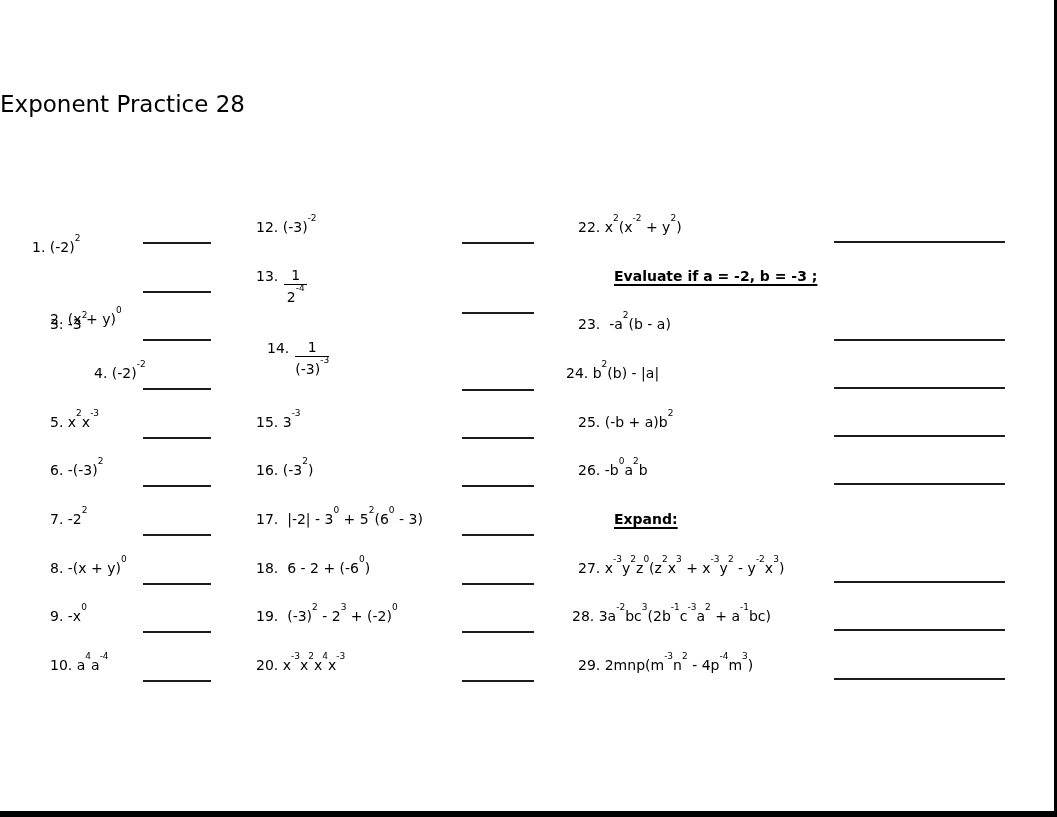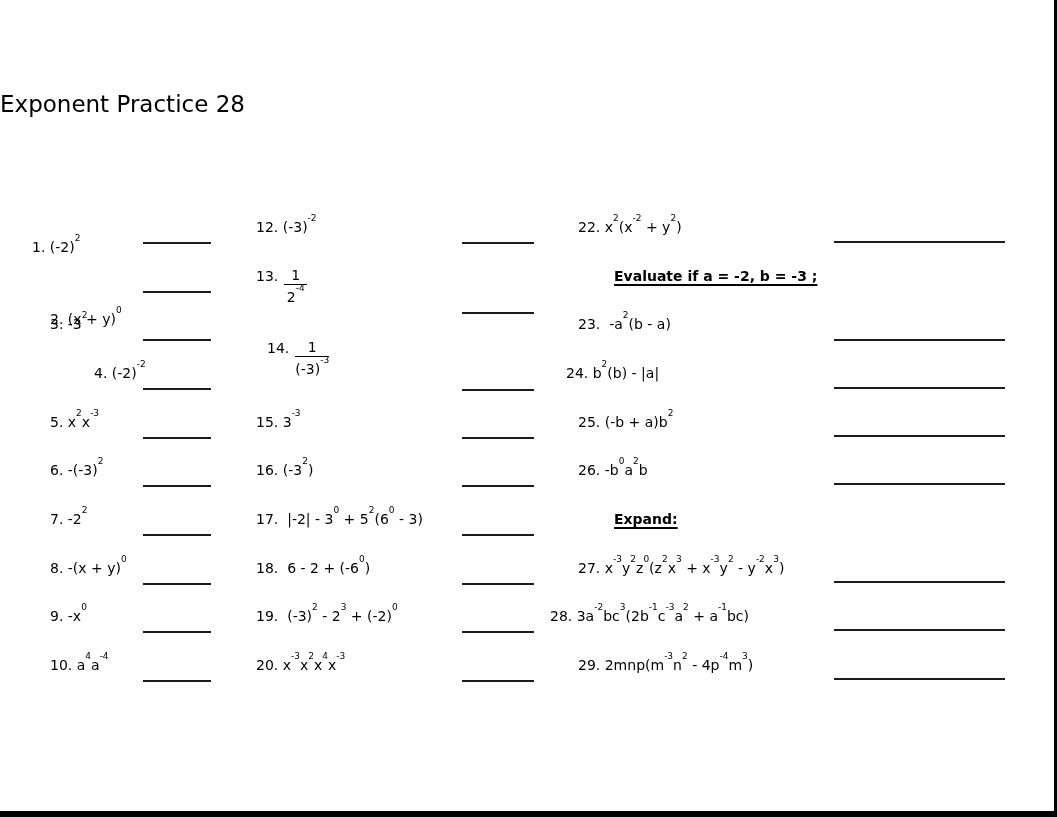--- a/index.html
+++ b/index.html
@@ -86,20 +86,20 @@
       <div class="blank" style="left: 834px; top: 339px; width: 171px;"></div>
       <div class="item problem" style="left: 566px; top: 364px;">24. b<sup>2</sup>(b) - |a|</div>
       <div class="blank" style="left: 834px; top: 387px; width: 171px;"></div>
       <div class="item problem" style="left: 578px; top: 413px;">25. (-b + a)b<sup>2</sup></div>
       <div class="blank" style="left: 834px; top: 435px; width: 171px;"></div>
       <div class="item problem" style="left: 578px; top: 461px;">26. -b<sup>0</sup>a<sup>2</sup>b</div>
       <div class="blank" style="left: 834px; top: 483px; width: 171px;"></div>
       <div class="item header" style="left: 578px; top: 510px;">Expand:</div>
       <div class="item problem" style="left: 578px; top: 559px;">27. x<sup>-3</sup>y<sup>2</sup>z<sup>0</sup>(z<sup>2</sup>x<sup>3</sup> + x<sup>-3</sup>y<sup>2</sup> - y<sup>-2</sup>x<sup>3</sup>)</div>
       <div class="blank" style="left: 834px; top: 581px; width: 171px;"></div>
-      <div class="item problem" style="left: 550px; top: 607px; text-align: center;">28. 3a<sup>-2</sup>bc<sup>3</sup>(2b<sup>-1</sup>c<sup>-3</sup>a<sup>2</sup> + a<sup>-1</sup>bc)</div>
+      <div class="item problem" style="left: 572px; top: 607px; text-align: center;">28. 3a<sup>-2</sup>bc<sup>3</sup>(2b<sup>-1</sup>c<sup>-3</sup>a<sup>2</sup> + a<sup>-1</sup>bc)</div>
       <div class="blank" style="left: 834px; top: 629px; width: 171px;"></div>
       <div class="item problem" style="left: 578px; top: 656px;">29. 2mnp(m<sup>-3</sup>n<sup>2</sup> - 4p<sup>-4</sup>m<sup>3</sup>)</div>
       <div class="blank" style="left: 834px; top: 678px; width: 171px;"></div>
     </div>
   <div class="edge-right"></div>
   <div class="edge-bottom"></div>
 </div>
 
 </body></html>

